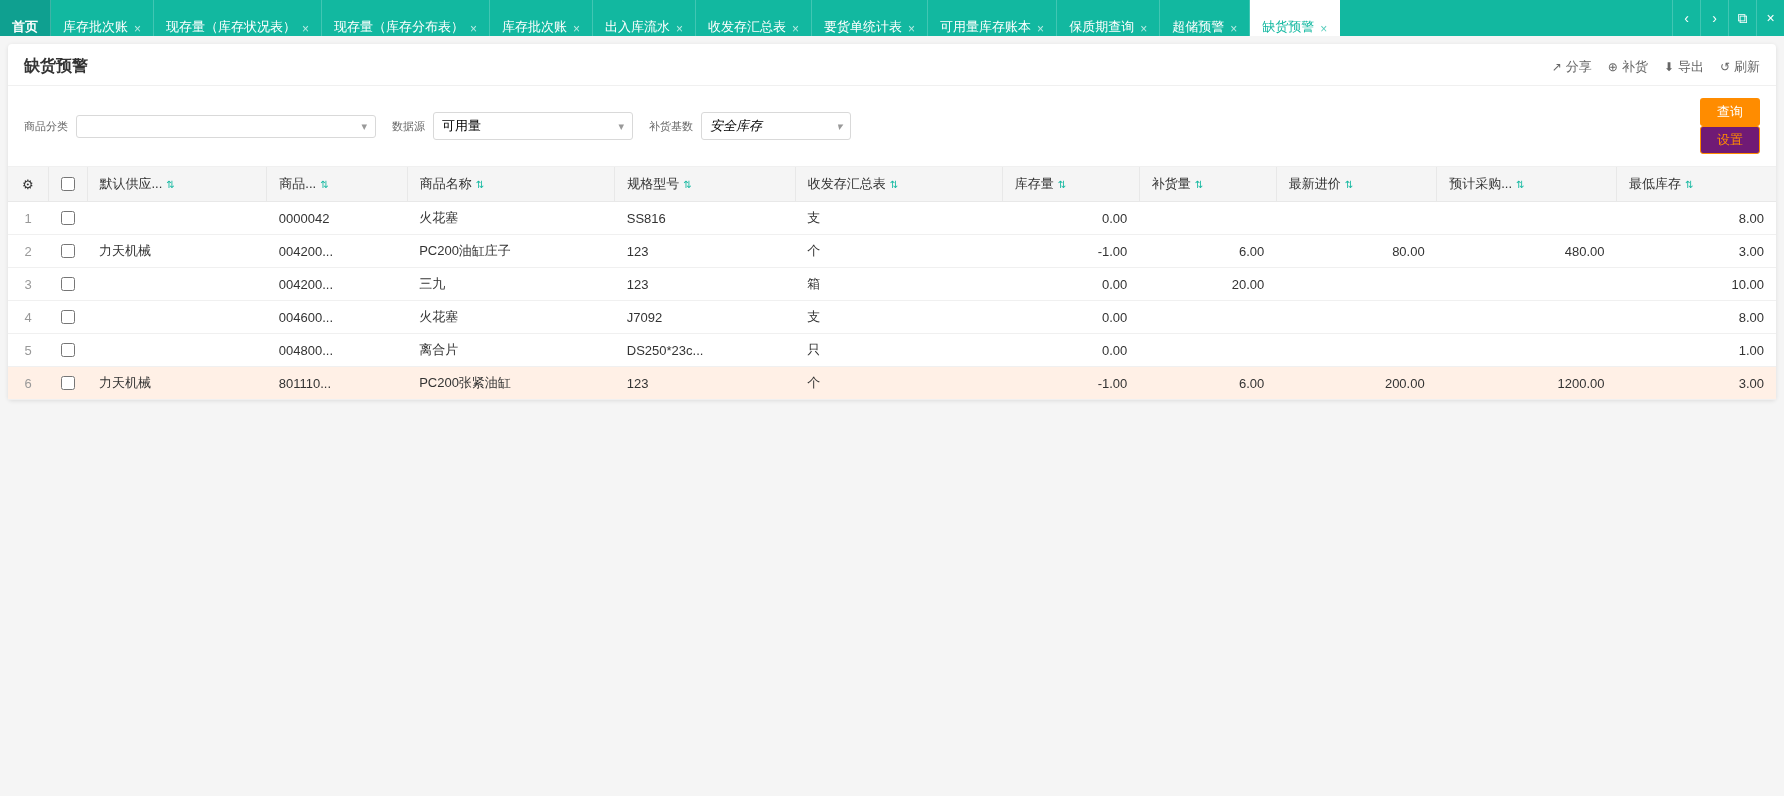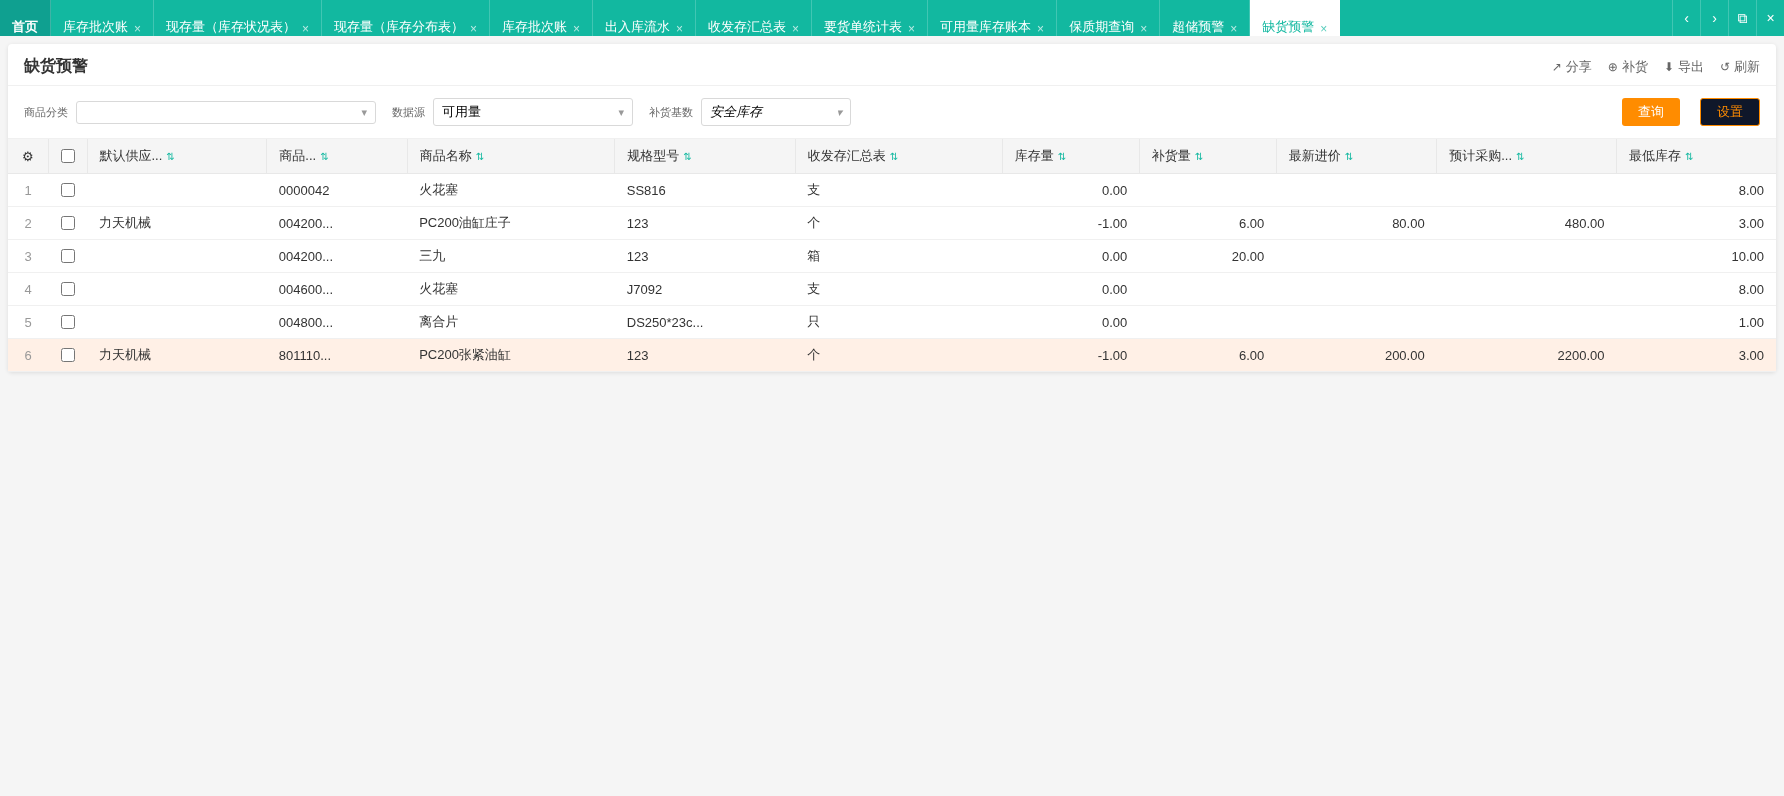--- a/index.html
+++ b/index.html
@@ -141,34 +141,34 @@
       min-width: 150px;
       font-style: italic;
     }
     .filter-chevron {
       color: #999;
       font-size: 11px;
     }
     .filter-actions {
       margin-left: auto;
       display: flex;
-      flex-direction: row;
-      gap: 20px;
+      flex-direction: column;
+      gap: 0;
     }
     .btn-query {
       background: #ff8c00;
       color: white;
       border: none;
       border-radius: 3px;
       padding: 5px 16px;
       cursor: pointer;
       font-size: 13px;
     }
     .btn-settings {
-      background: #0f172a;
+      background: #701a75;
       color: #ff8c00;
       border: 1px solid #ff8c00;
       border-radius: 3px;
       padding: 4px 16px;
       cursor: pointer;
       font-size: 13px;
     }
 
     
     .table-container {
@@ -514,19 +514,19 @@
       </div>
     </td>
     <td>力天机械</td>
     <td>801110...</td>
     <td>PC200张紧油缸</td>
     <td>123</td>
     <td>个</td>
     <td class="col-num">-1.00</td>
     <td class="col-num">6.00</td>
     <td class="col-num">200.00</td>
-    <td class="col-num">2200.00</td>
+    <td class="col-num">1200.00</td>
     <td class="col-num">3.00</td>
   </tr>
         </tbody>
     </table>
   </div>
 </div>
 
 </body></html>

